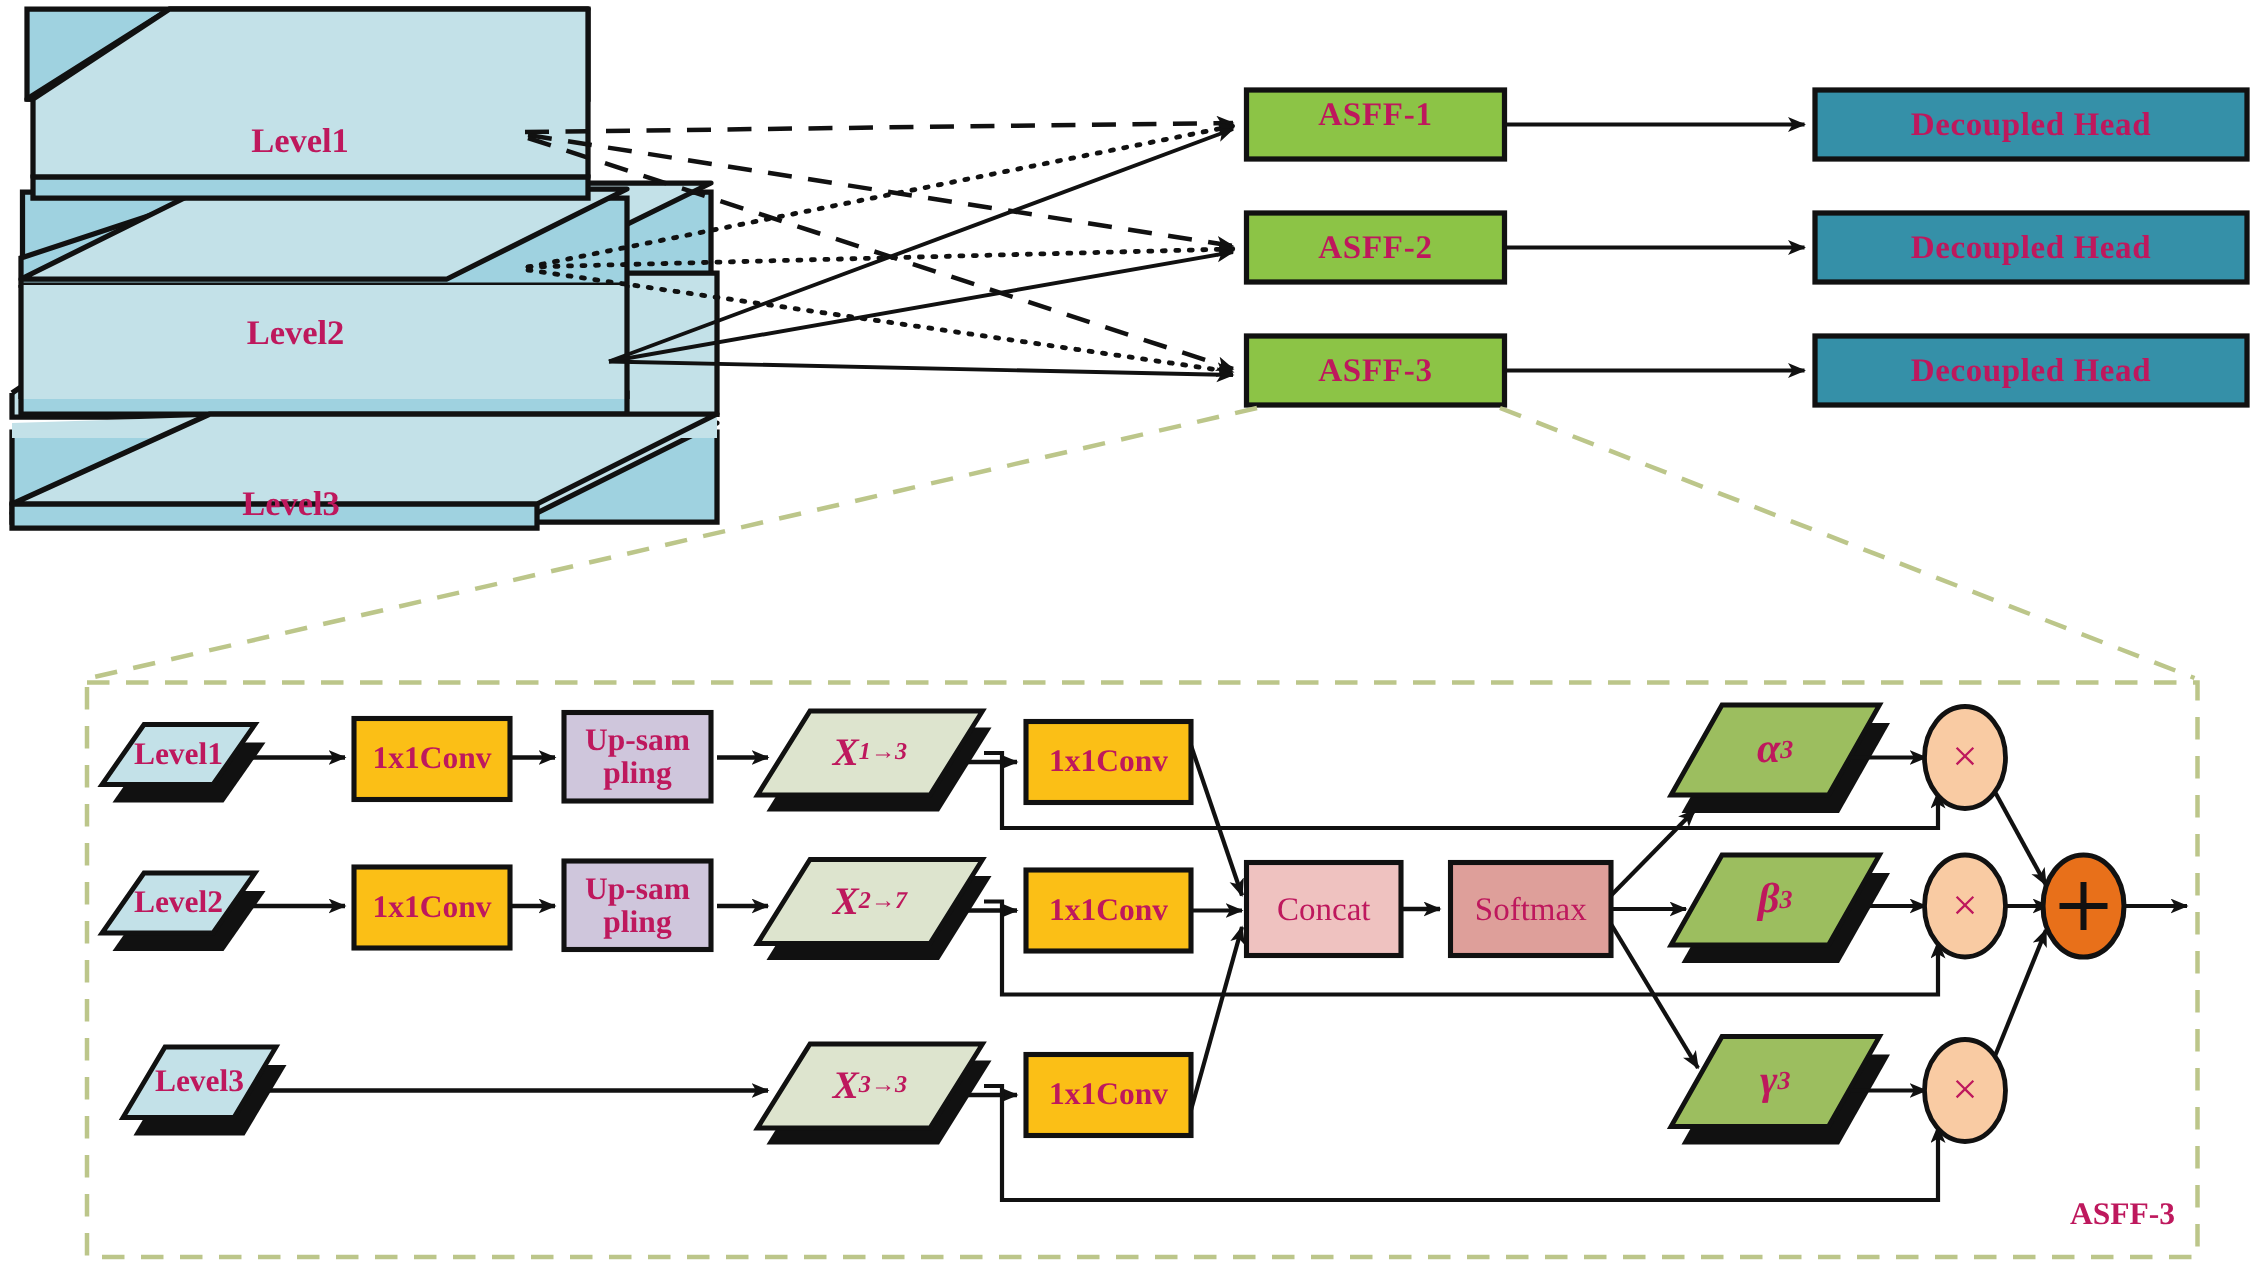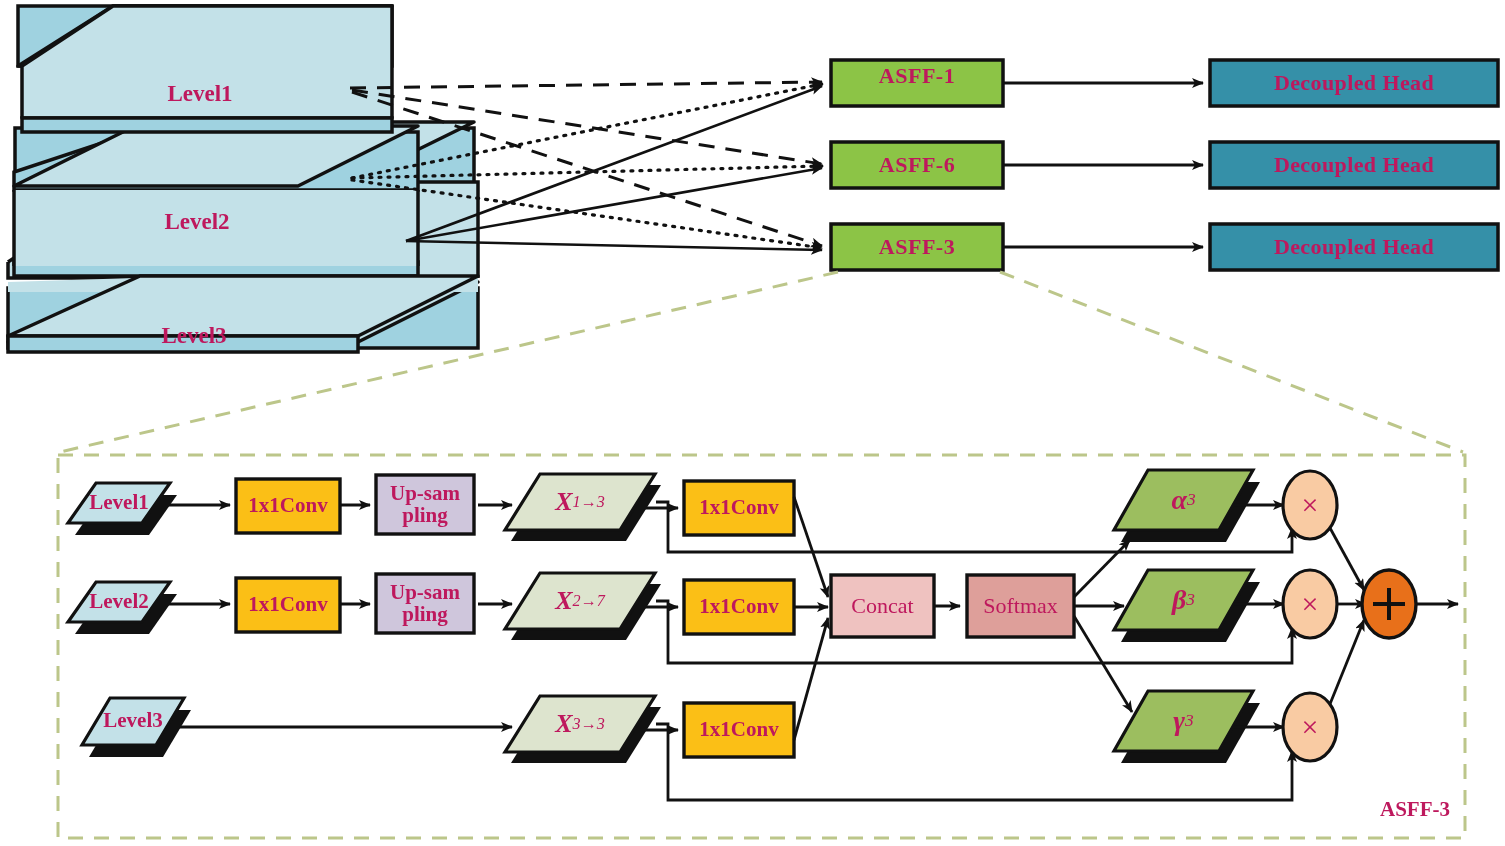--- a/index.html
+++ b/index.html
@@ -5,21 +5,21 @@
   html,body{margin:0;padding:0;background:#ffffff;}
   body{width:1505px;height:846px;font-family:"Liberation Serif",serif;}
   #root{position:relative;width:1505px;height:846px;overflow:hidden;background:#fff;}
   svg.layer{position:absolute;left:0;top:0;width:1505px;height:846px;}
   .node-text{
     position:absolute;display:flex;align-items:center;justify-content:center;
     font-family:"Liberation Serif",serif;color:#be185d;text-align:center;
     pointer-events:none;line-height:1.02;
   }
   .nt-bold{font-weight:bold;}
-  .sup{font-style:italic;font-size:0.62em;vertical-align:super;font-weight:normal;}
+  .sup{font-style:italic;font-size:0.62em;vertical-align:super;font-weight:bold;}
   .ital{font-style:italic;font-weight:bold;}
 </style>
 </head>
 <body>
 
 <div id="root">
 
   <svg class="layer" viewBox="0 0 1505 846">
     <defs>
       <marker id="arw" markerWidth="13" markerHeight="13" refX="11" refY="5" orient="auto" markerUnits="userSpaceOnUse">
@@ -266,21 +266,21 @@
     <g stroke="#111" stroke-width="2.8" fill="none">
       <line x1="1416" y1="604" x2="1458" y2="604" marker-end="url(#arw)"></line>
     </g>
   </svg>
 
   <div class="node-text nt-bold" style="left:135px;top:78px;width:130px;height:32px;font-size:23px;">Level1</div>
   <div class="node-text nt-bold" style="left:132px;top:206px;width:130px;height:32px;font-size:23px;">Level2</div>
   <div class="node-text nt-bold" style="left:129px;top:320px;width:130px;height:32px;font-size:23px;">Level3</div>
 
   <div class="node-text nt-bold" style="left:831px;top:60px;width:172px;height:32px;font-size:22px;letter-spacing:0.5px;">ASFF-1</div>
-  <div class="node-text nt-bold" style="left:831px;top:142px;width:172px;height:46px;font-size:22px;letter-spacing:0.5px;">ASFF-6</div>
+  <div class="node-text nt-bold" style="left:831px;top:142px;width:172px;height:46px;font-size:22px;letter-spacing:0.5px;">ASFF-2</div>
   <div class="node-text nt-bold" style="left:831px;top:224px;width:172px;height:46px;font-size:22px;letter-spacing:0.5px;">ASFF-3</div>
 
   <div class="node-text nt-bold" style="left:1210px;top:60px;width:288px;height:46px;font-size:22px;letter-spacing:0.4px;">Decoupled Head</div>
   <div class="node-text nt-bold" style="left:1210px;top:142px;width:288px;height:46px;font-size:22px;letter-spacing:0.4px;">Decoupled Head</div>
   <div class="node-text nt-bold" style="left:1210px;top:224px;width:288px;height:46px;font-size:22px;letter-spacing:0.4px;">Decoupled Head</div>
 
   <div class="node-text nt-bold" style="left:68px;top:486px;width:102px;height:34px;font-size:21px;">Level1</div>
   <div class="node-text nt-bold" style="left:68px;top:585px;width:102px;height:34px;font-size:21px;">Level2</div>
   <div class="node-text nt-bold" style="left:82px;top:704px;width:102px;height:34px;font-size:21px;">Level3</div>
 

